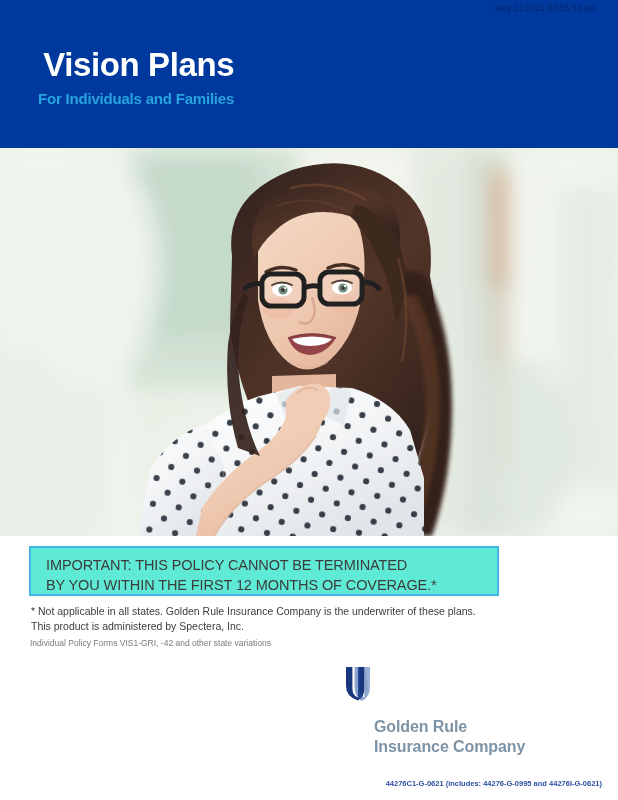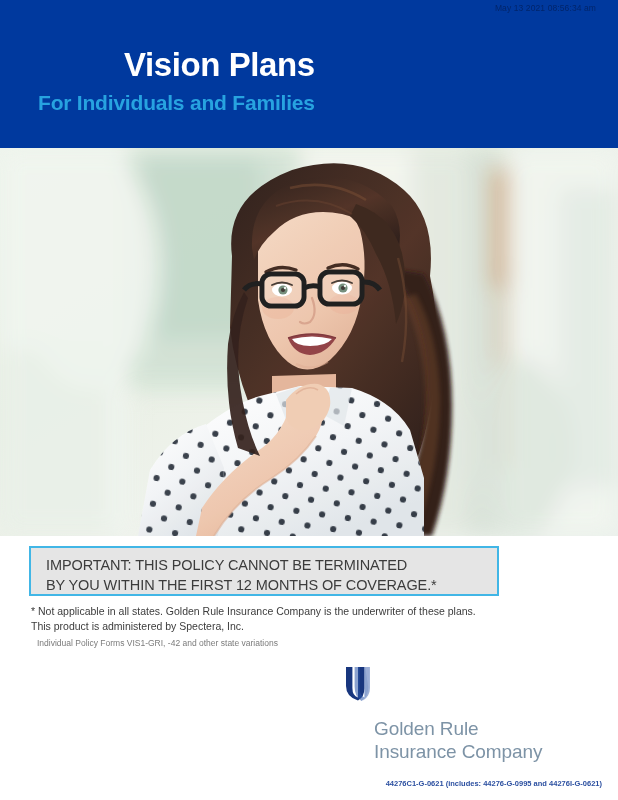--- a/index.html
+++ b/index.html
@@ -44,21 +44,21 @@
   .doc-title {
     font-size: 33px;
     font-weight: bold;
     color: #ffffff;
     line-height: 1.05;
     letter-spacing: -0.4px;
     margin: 0;
     text-align: right;
   }
   .doc-subtitle {
-    font-size: 21px;
+    font-size: 15px;
     font-weight: bold;
     color: #27a3e0;
     line-height: 1.1;
     letter-spacing: -0.2px;
     margin: 8px 0 0 0;
   }
 
   
   .hero {
     position: absolute;
@@ -73,21 +73,21 @@
 
   
   .notice-box {
     position: absolute;
     left: 29px;
     top: 546px;
     width: 470px;
     height: 50px;
     border: 2px solid #41b6e6;
     box-sizing: border-box;
-    background: #e5e5e5;
+    background: #5eead4;
   }
   .notice-text {
     position: absolute;
     left: 15px;
     top: 8px;
     font-size: 14.5px;
     line-height: 1.35;
     color: #3c3c3c;
     letter-spacing: -0.1px;
     white-space: pre-line;
@@ -101,21 +101,21 @@
     top: 604px;
     width: 500px;
     font-size: 10.5px;
     line-height: 1.45;
     color: #3c3c3c;
     white-space: pre-line;
     margin: 0;
   }
   .form-note {
     position: absolute;
-    left: 37px;
+    left: 30px;
     top: 638px;
     width: 500px;
     font-size: 8.5px;
     line-height: 1.4;
     color: #7b7b7b;
     margin: 0;
   }
 
   
   .logo-block {
@@ -139,25 +139,26 @@
     white-space: nowrap;
   }
   .logo-wordmark sup {
     font-size: 9px;
     vertical-align: super;
     line-height: 0;
   }
   .logo-sub {
     margin-top: 11px;
     margin-left: 29px;
-    font-size: 19px;
+    font-size: 16px;
     line-height: 1.22;
     color: #7d93a6;
     letter-spacing: -0.1px;
     white-space: pre-line;
+    font-weight: bold;
   }
   .form-number {
     position: absolute;
     right: 16px;
     top: 779px;
     font-size: 7.5px;
     font-weight: bold;
     color: #2b4fa0;
     letter-spacing: 0px;
     white-space: nowrap;

